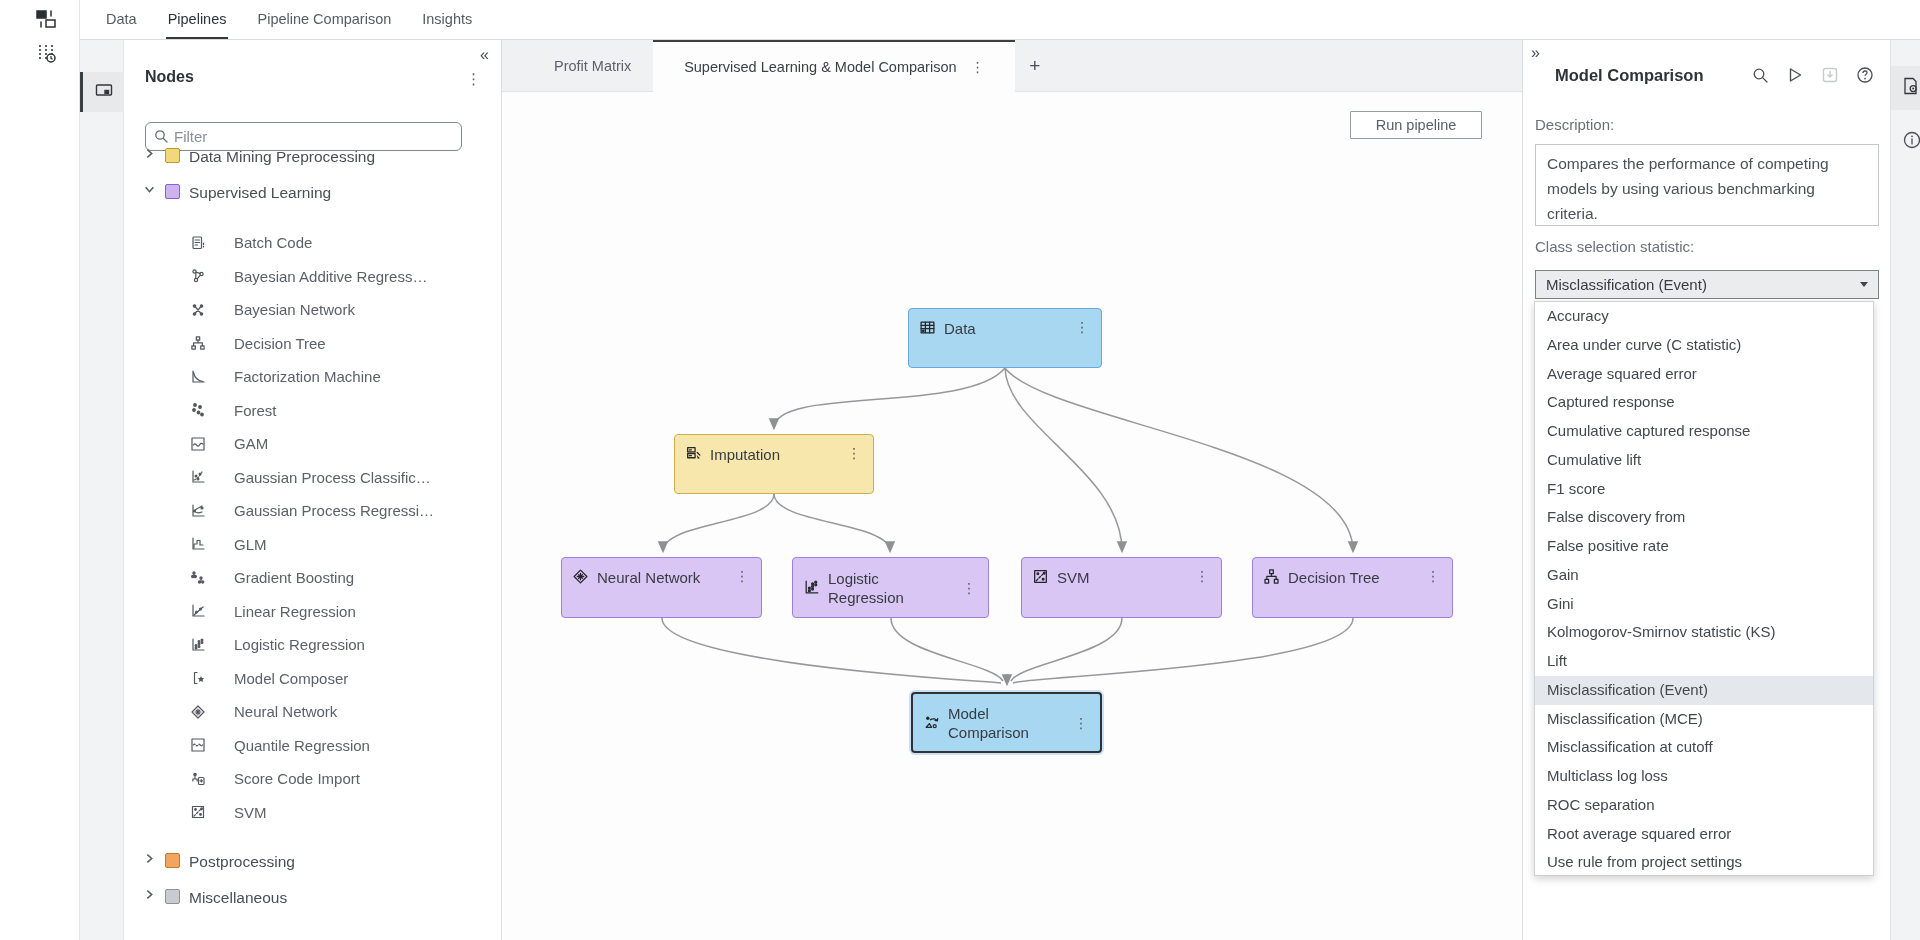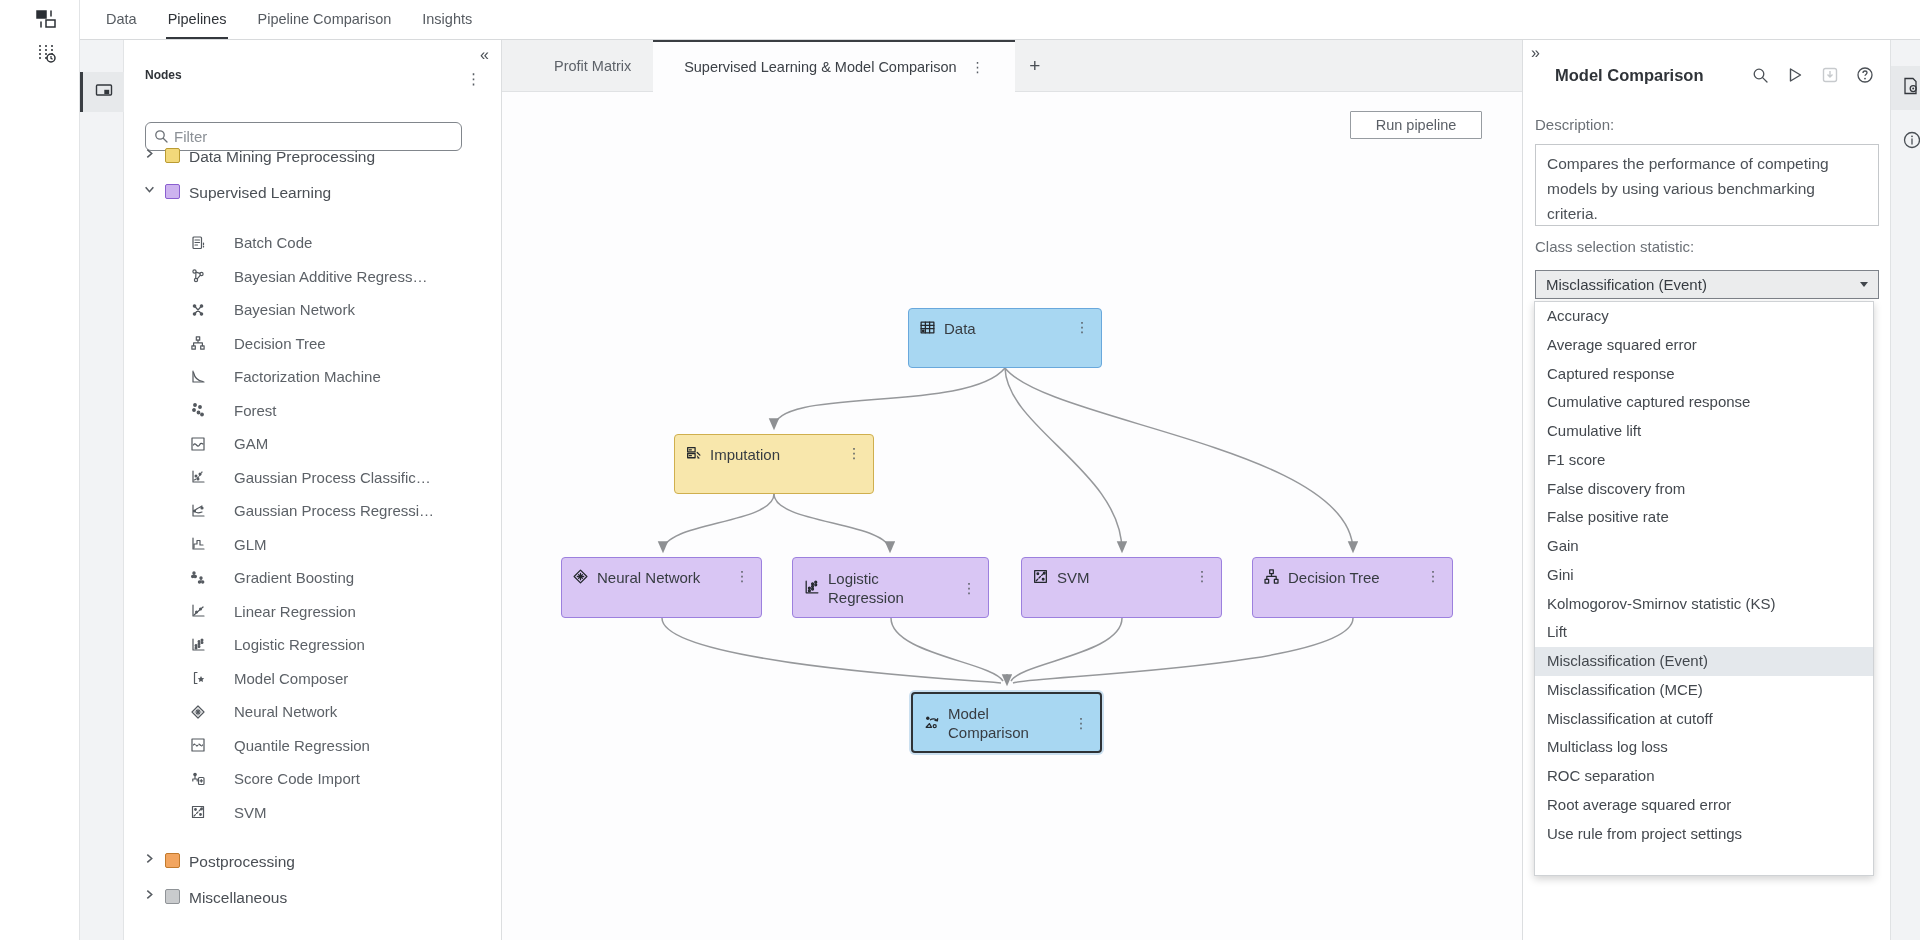--- a/index.html
+++ b/index.html
@@ -18,21 +18,21 @@
   .top-tab { display:flex; align-items:center; font-size:14.5px; color:#565b61; cursor:pointer; border-bottom:2px solid transparent; padding:0 2px; }
   .top-tab.active { color:#2f3338; border-bottom-color:#34383d; }
 
   
   .tool-rail { left:68px; top:40px; width:44px; height:900px; background:#f2f3f5; border-right:1px solid #e2e4e6; }
   .tool-tile { position:absolute; top:32px; left:0; width:44px; height:40px; background:#e7e9eb; border-left:3px solid #3a3e43; display:flex; align-items:center; justify-content:center; cursor:pointer; }
 
   
   .nodes-panel { left:112px; top:40px; width:378px; height:900px; background:#fff; border-right:1px solid #dcdee0; overflow:hidden; }
   .np-collapse { position:absolute; top:6px; right:12px; font-size:16px; color:#4a4f55; cursor:pointer; }
-  .np-title { position:absolute; top:28px; left:21px; font-size:12px; font-weight:bold; color:#2f3338; }
+  .np-title { position:absolute; top:28px; left:21px; font-size:16px; font-weight:bold; color:#2f3338; }
   .np-menu { position:absolute; top:30px; right:20px; font-size:15px; color:#5a5f66; cursor:pointer; }
   .filterwrap { position:absolute; top:82px; left:21px; width:317px; height:29px; }
   .filterwrap svg { position:absolute; left:8px; top:6px; }
   .filter { width:100%; height:100%; border:1px solid #81868c; border-radius:6px; background:#fff; padding:0 8px 0 28px; font-size:15px; color:#3a3f45; font-family:"Liberation Sans",sans-serif; }
   .filter::placeholder { color:#8b9096; }
   #tree { position:absolute; top:108px; left:0; right:0; }
   .tgroup { height:36px; display:flex; gap:9px; padding-left:20px; cursor:pointer; }
   .tgroup.gap { margin-top:16px; }
   .tgroup .chev { width:12px; display:flex; }
   .swatch { width:15px; height:15px; border-radius:2px; }
@@ -527,20 +527,21 @@
     <div class="desc-box">Compares the performance of competing models by using various benchmarking criteria.</div>
     <div class="rp-label" style="top:198px">Class selection statistic:</div>
     <div class="sel">
       <span>Misclassification (Event)</span>
       <span class="caret"></span>
     </div>
   </div>
 
   <div class="abs dropdown" id="dropdownList">
       <div class="opt">Accuracy</div>
+      <div class="opt">Area under curve (C statistic)</div>
       <div class="opt">Average squared error</div>
       <div class="opt">Captured response</div>
       <div class="opt">Cumulative captured response</div>
       <div class="opt">Cumulative lift</div>
       <div class="opt">F1 score</div>
       <div class="opt">False discovery from</div>
       <div class="opt">False positive rate</div>
       <div class="opt">Gain</div>
       <div class="opt">Gini</div>
       <div class="opt">Kolmogorov-Smirnov statistic (KS)</div>

